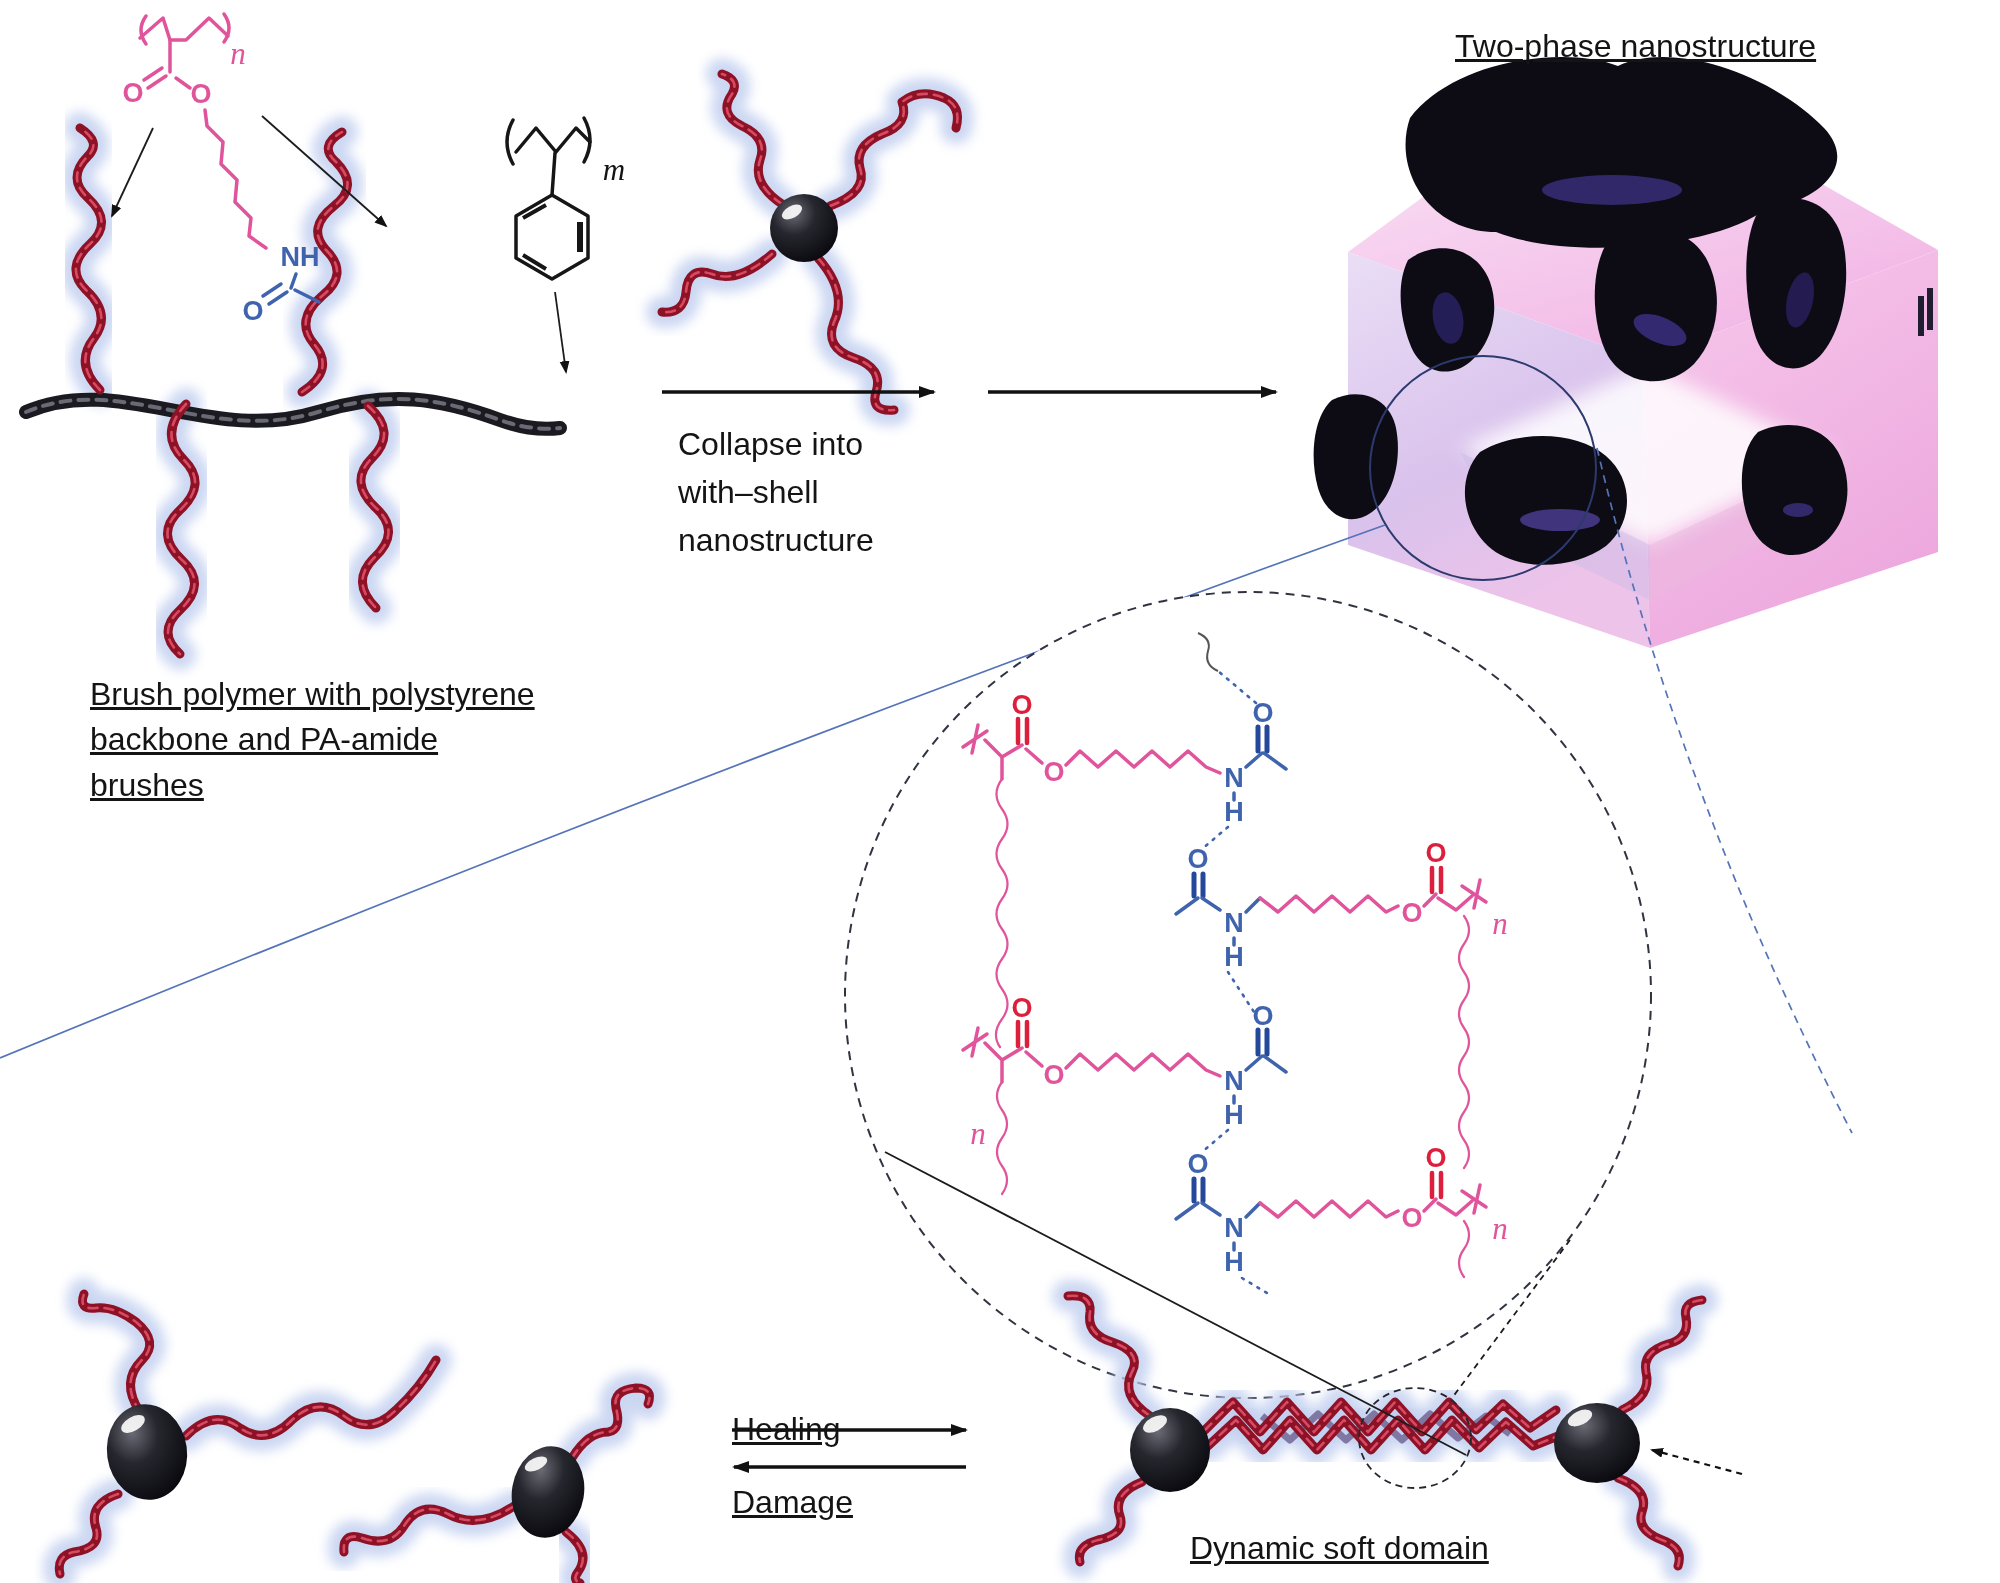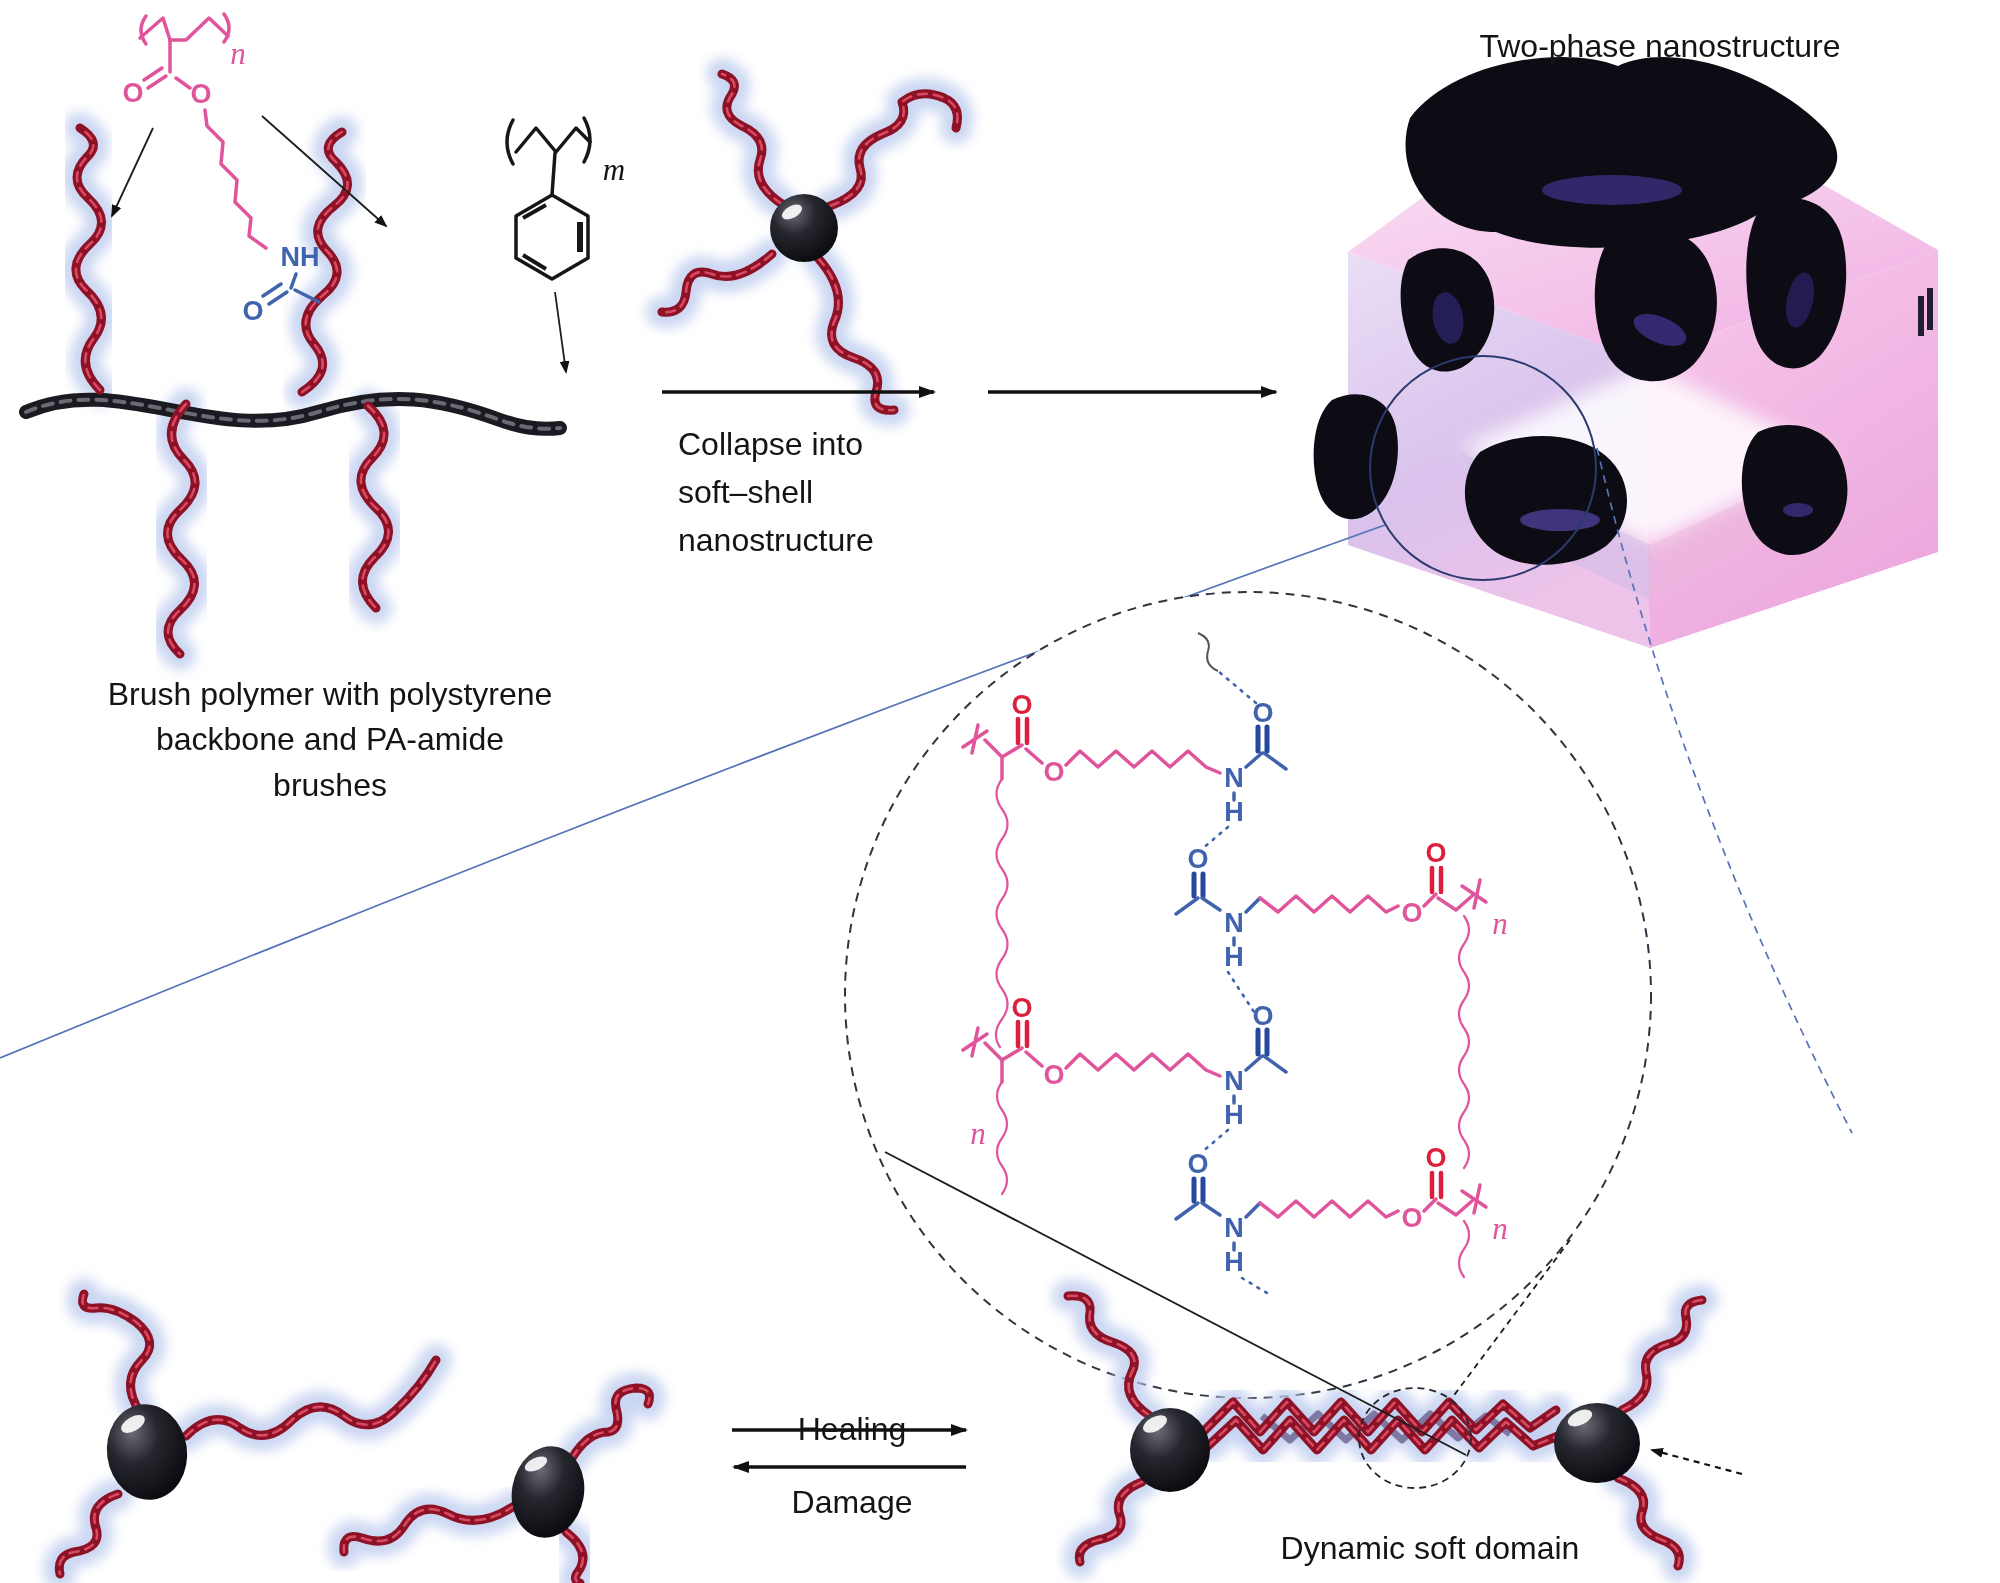--- a/index.html
+++ b/index.html
@@ -1,21 +1,21 @@
 <!DOCTYPE html>
 <html><head>
 <meta charset="utf-8">
 <style>
   html,body{margin:0;padding:0;background:#fff;}
   .stage{position:relative;width:2000px;height:1583px;background:#ffffff;
          font-family:"Liberation Sans",sans-serif;overflow:hidden;}
   .stage svg{position:absolute;left:0;top:0;}
   .cap{position:absolute;color:#141414;font-size:32px;line-height:1.5;
        white-space:pre-line;}
-  .cap.center{text-align:center;}
+  .cap.center{text-align:left;text-decoration:underline;}
   .cap.tight{line-height:1.42;}
   
   .glow{fill:none;stroke:#bfcdef;stroke-width:32;stroke-linecap:round;
         stroke-linejoin:round;opacity:.8;filter:url(#soft);}
   .rope{fill:none;stroke:#8e1226;stroke-width:9;stroke-linecap:round;stroke-linejoin:round;}
   .ropehl{fill:none;stroke:#d84a63;stroke-width:2.6;stroke-linecap:round;
         stroke-linejoin:round;stroke-dasharray:9 7;}
   .bb{fill:none;stroke:#1a1a20;stroke-width:14;stroke-linecap:round;}
   .bbtex{fill:none;stroke:#6a6a75;stroke-width:4;stroke-dasharray:10 8;stroke-linecap:round;}
   
@@ -337,21 +337,21 @@
 
   <path class="thin" d="M885,1152 L1466,1455" stroke-width="1.6"></path>
   <path class="thin" d="M1570,1240 L1452,1398" stroke-width="1.6" stroke-dasharray="6 5"></path>
   <ellipse cx="1415" cy="1438" rx="56" ry="50" fill="none" stroke="#26262e" stroke-width="1.8" stroke-dasharray="7 5"></ellipse>
 
   <path d="M1742,1474 L1652,1450" fill="none" stroke="#111" stroke-width="2.2" stroke-dasharray="6 5" marker-end="url(#ahs)"></path>
 </svg>
 
 <div class="cap center" style="left:1455px;top:22px;width:410px;">Two-phase nanostructure</div>
 <div class="cap" style="left:678px;top:420px;width:300px;">Collapse into
-soft–shell
+with–shell
 nanostructure</div>
 <div class="cap center tight" style="left:90px;top:672px;width:480px;">Brush polymer with polystyrene
 backbone and PA-amide
 brushes</div>
 <div class="cap center" style="left:732px;top:1381px;width:240px;margin-top:24px;">Healing</div>
 <div class="cap center" style="left:732px;top:1478px;width:240px;">Damage</div>
 <div class="cap center" style="left:1190px;top:1524px;width:480px;">Dynamic soft domain</div>
 
 </div>
 

